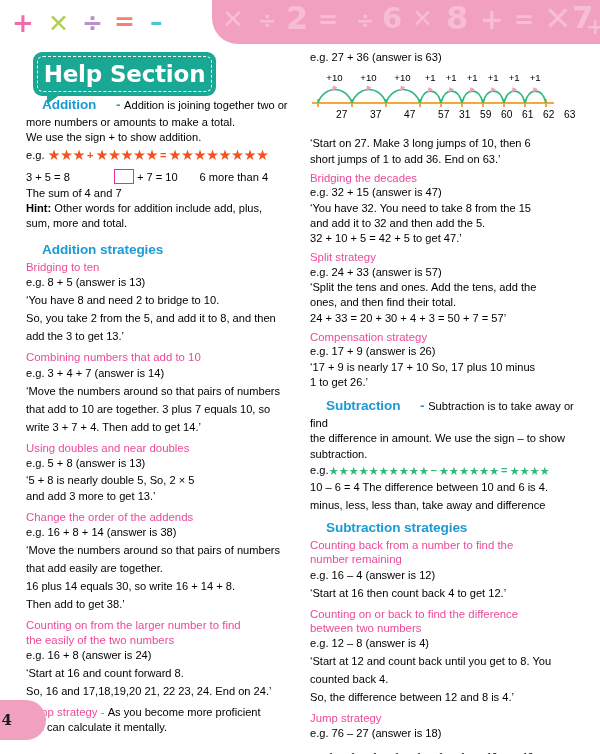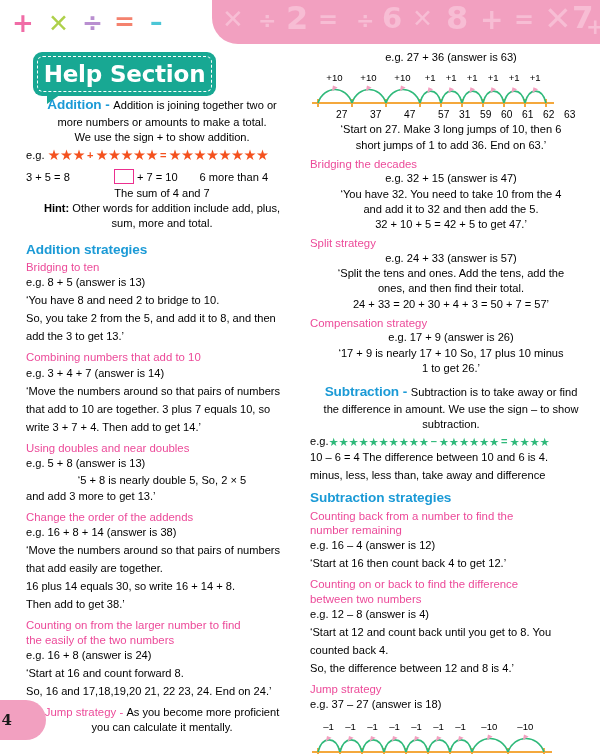--- a/index.html
+++ b/index.html
@@ -70,30 +70,30 @@
   .col {
     position: absolute; top: 96px;
     font-size: 11.1px; color: #000;
     line-height: 1.42;
   }
   .col-left  { left: 26px;  width: 272px; }
   .col-right { left: 310px; width: 282px; top: 50px; }
 
   .h-blue {
     color: #1b9ad6; font-weight: 700; font-size: 13.6px;
-    margin: 0 0 1px 0; letter-spacing: -0.1px;
+    margin: 0 0 1px 16px; letter-spacing: -0.1px;
   }
   .h-blue.inline { display: inline; }
   .h-pink {
     color: #ec4a99; font-weight: 400; font-size: 11.4px;
     margin: 4px 0 0 0; line-height: 1.26;
   }
   .h-pink.inline { display: inline; }
   p { margin: 0; }
-  .tight { line-height: 1.38; text-align: center; }
+  .tight { line-height: 1.38; }
   .loose { line-height: 1.62; }
   b.hint { font-weight: 700; }
 
   
   .stars-line { white-space: nowrap; margin-top: 3px; font-size: 11.1px; }
   .star {
     display: inline-block;
     font-family: "DejaVu Sans", sans-serif;
     line-height: 1;
     vertical-align: -1px;
@@ -286,26 +286,26 @@
         <span class="nl-tick" style="left: 70px; top: 39px;">47</span>
         <span class="nl-tick" style="left: 104px; top: 39px;">57</span>
         <span class="nl-tick" style="left: 125px; top: 39px;">31</span>
         <span class="nl-tick" style="left: 146px; top: 39px;">59</span>
         <span class="nl-tick" style="left: 167px; top: 39px;">60</span>
         <span class="nl-tick" style="left: 188px; top: 39px;">61</span>
         <span class="nl-tick" style="left: 209px; top: 39px;">62</span>
         <span class="nl-tick" style="left: 230px; top: 39px;">63</span>
       </div>
 
-    <p class="tight" style="margin-top:1px;">‘Start on 27. Make 3 long jumps of 10, then 6</p>
+    <p class="tight" style="margin-top:15px;">‘Start on 27. Make 3 long jumps of 10, then 6</p>
     <p class="tight">short jumps of 1 to add 36. End on 63.’</p>
 
     <p class="h-pink">Bridging the decades</p>
     <p class="tight">e.g. 32 + 15 (answer is 47)</p>
-    <p class="tight">‘You have 32. You need to take 10 from the 4</p>
+    <p class="tight">‘You have 32. You need to take 8 from the 15</p>
     <p class="tight">and add it to 32 and then add the 5.</p>
     <p class="tight">32 + 10 + 5 = 42 + 5 to get 47.’</p>
 
     <p class="h-pink">Split strategy</p>
     <p class="tight">e.g. 24 + 33 (answer is 57)</p>
     <p class="tight">‘Split the tens and ones. Add the tens, add the</p>
     <p class="tight">ones, and then find their total.</p>
     <p class="tight">24 + 33 = 20 + 30 + 4 + 3 = 50 + 7 = 57’</p>
 
     <p class="h-pink">Compensation strategy</p>
@@ -334,21 +334,21 @@
     <p class="loose">‘Start at 16 then count back 4 to get 12.’</p>
 
     <p class="h-pink">Counting on or back to find the difference</p>
     <p class="h-pink" style="margin-top:0;">between two numbers</p>
     <p class="loose">e.g. 12 – 8 (answer is 4)</p>
     <p class="loose">‘Start at 12 and count back until you get to 8. You</p>
     <p class="loose">counted back 4.</p>
     <p class="loose">So, the difference between 12 and 8 is 4.’</p>
 
     <p class="h-pink">Jump strategy</p>
-    <p class="loose">e.g. 37 – 27 (answer is 18)</p>
+    <p class="loose">e.g. 76 – 27 (answer is 18)</p>
 
     <div class="numline" id="numline-2" style="height:50px;">
         <svg width="244" height="52" viewBox="0 0 244 52">
           <line x1="2" y1="34" x2="242" y2="34" stroke="#f4a83c" stroke-width="2.2"></line>
           <line x1="8" y1="30" x2="8" y2="38" stroke="#f4a83c" stroke-width="2"></line>
           <line x1="30" y1="30" x2="30" y2="38" stroke="#f4a83c" stroke-width="2"></line>
           <line x1="52" y1="30" x2="52" y2="38" stroke="#f4a83c" stroke-width="2"></line>
           <line x1="74" y1="30" x2="74" y2="38" stroke="#f4a83c" stroke-width="2"></line>
           <line x1="96" y1="30" x2="96" y2="38" stroke="#f4a83c" stroke-width="2"></line>
           <line x1="118" y1="30" x2="118" y2="38" stroke="#f4a83c" stroke-width="2"></line>

